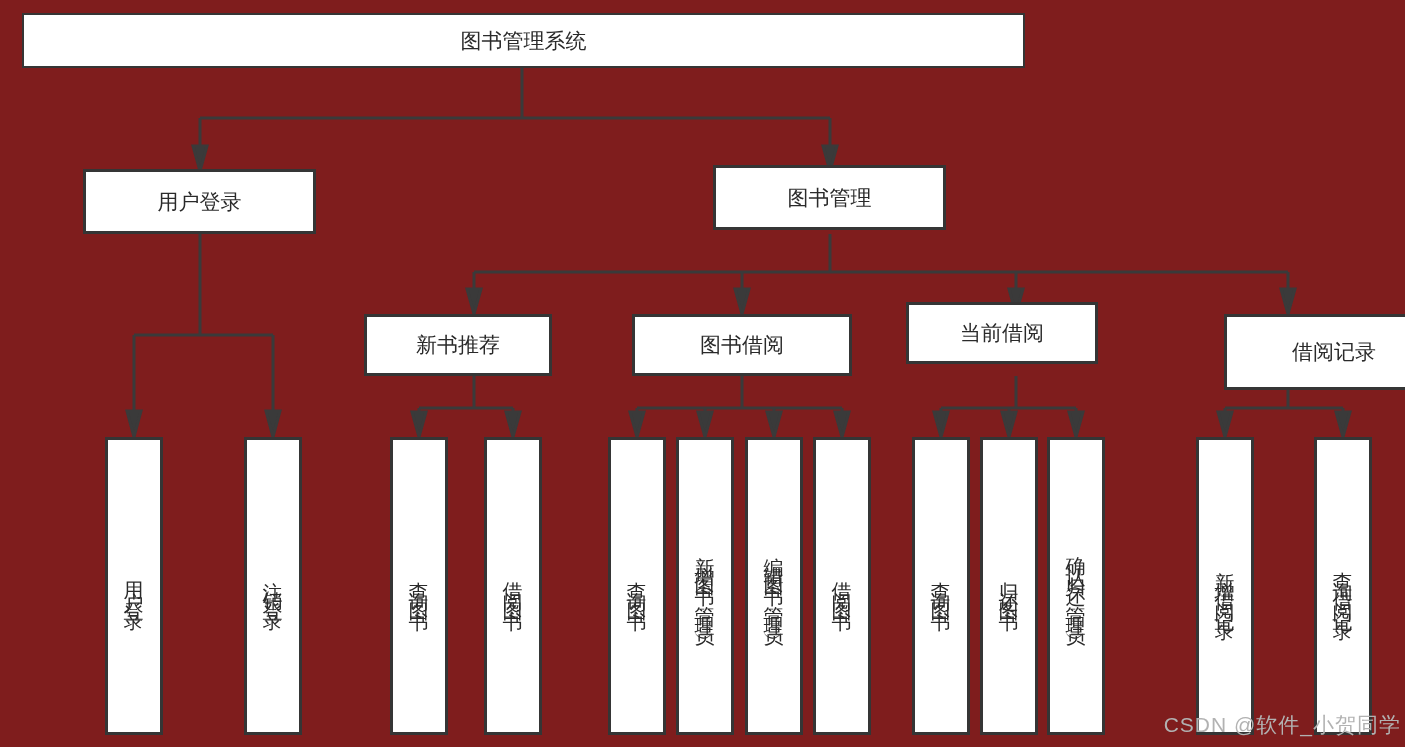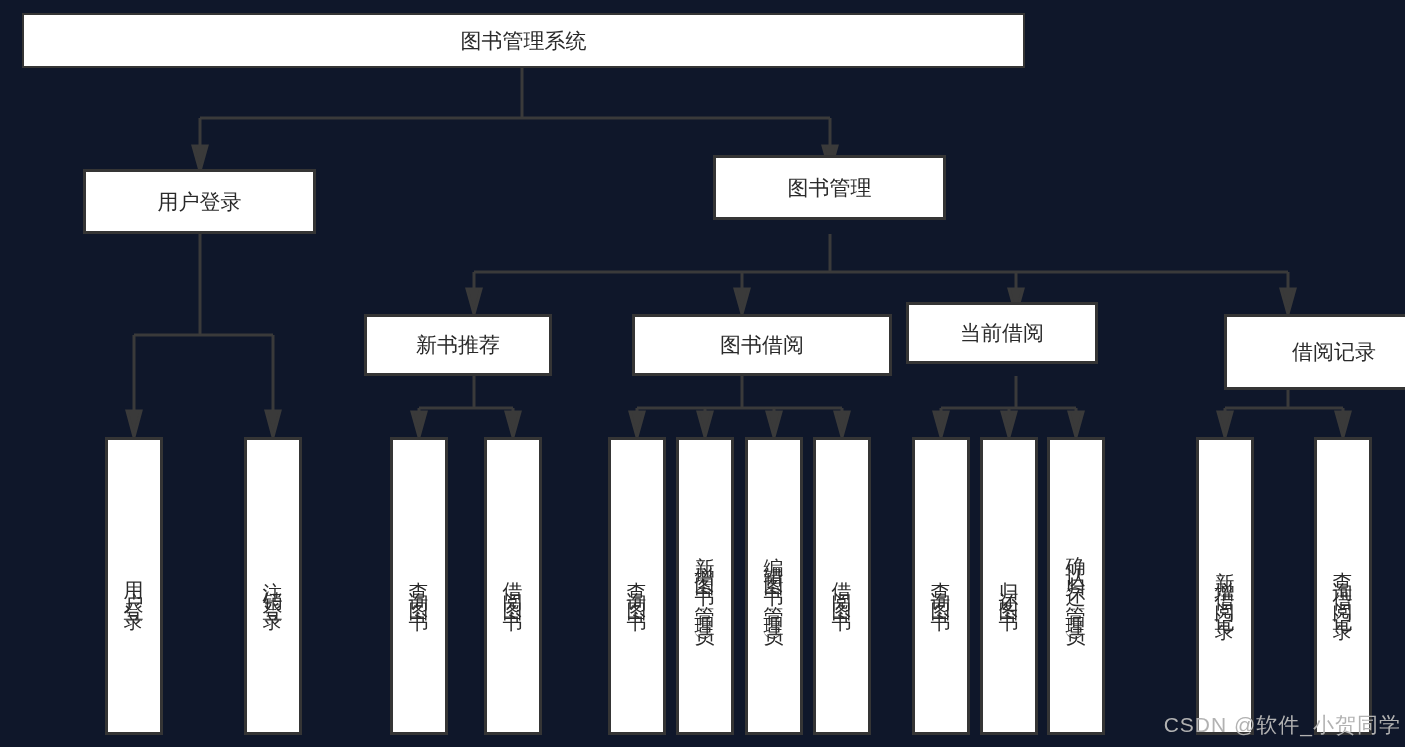--- a/index.html
+++ b/index.html
@@ -5,21 +5,21 @@
   html, body {
     margin: 0;
     padding: 0;
     background: #ffffff;
     font-family: "Liberation Sans", sans-serif;
   }
   .stage {
     position: relative;
     width: 1405px;
     height: 747px;
-    background: #0f172a;
+    background: #7f1d1d;
     overflow: hidden;
   }
   .wires {
     position: absolute;
     left: 0;
     top: 0;
     width: 1405px;
     height: 747px;
   }
   .node {
@@ -110,28 +110,28 @@
     </g>
   </svg>
 
   <div class="node root hbox" style="left:22px; top:13px; width:1003px; height:55px;">
     <span>图书管理系统</span>
   </div>
 
   <div class="node hbox" style="left:83px; top:169px; width:233px; height:65px;">
     <span>用户登录</span>
   </div>
-  <div class="node hbox" style="left:713px; top:155px; width:233px; height:65px;">
+  <div class="node hbox" style="left:713px; top:165px; width:233px; height:65px;">
     <span>图书管理</span>
   </div>
 
   <div class="node hbox" style="left:364px; top:314px; width:188px; height:62px;">
     <span>新书推荐</span>
   </div>
-  <div class="node hbox" style="left:632px; top:314px; width:260px; height:62px;justify-content:center;">
+  <div class="node hbox" style="left:632px; top:314px; width:220px; height:62px;justify-content:center;">
     <span>图书借阅</span>
   </div>
   <div class="node hbox" style="left:906px; top:302px; width:192px; height:62px;">
     <span>当前借阅</span>
   </div>
   <div class="node hbox" style="left:1224px; top:314px; width:220px; height:76px;align-items:center;">
     <span>借阅记录</span>
   </div>
 
   <div class="node vbox" style="left:105px; top:437px; width:58px; height:298px;">

